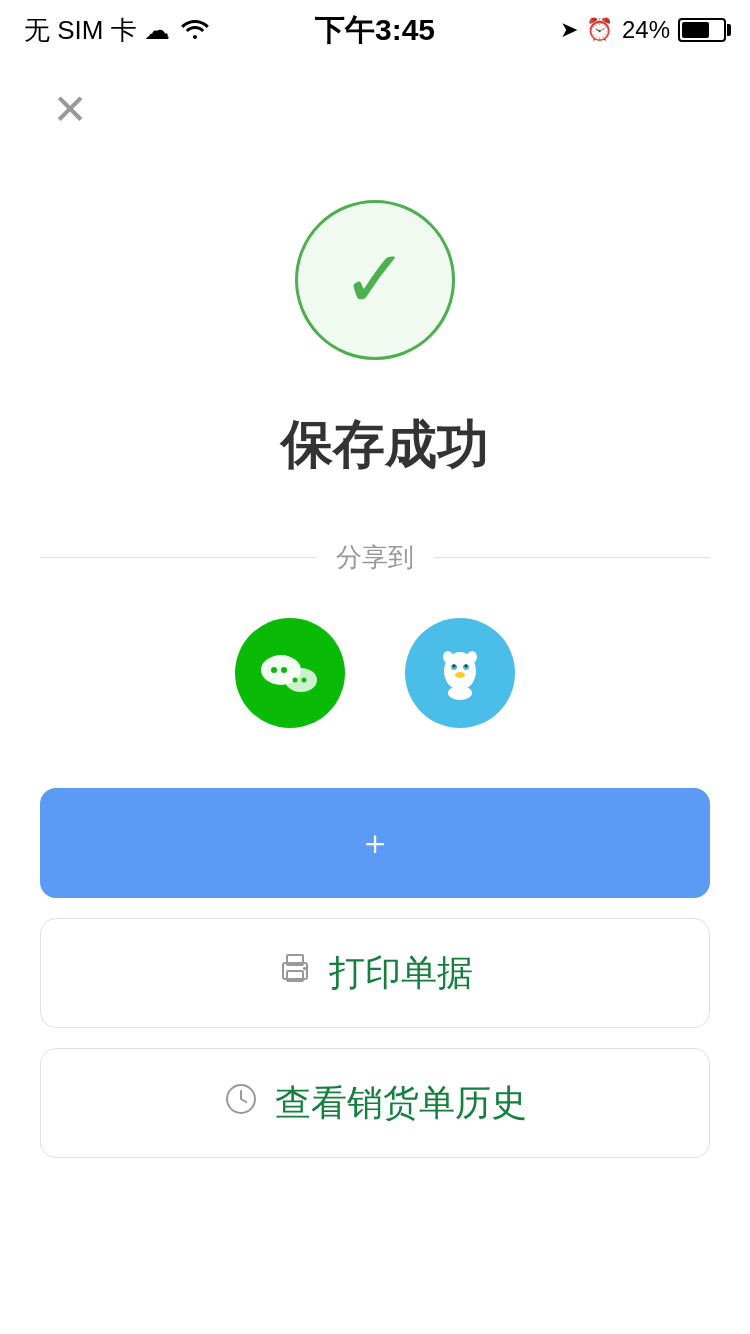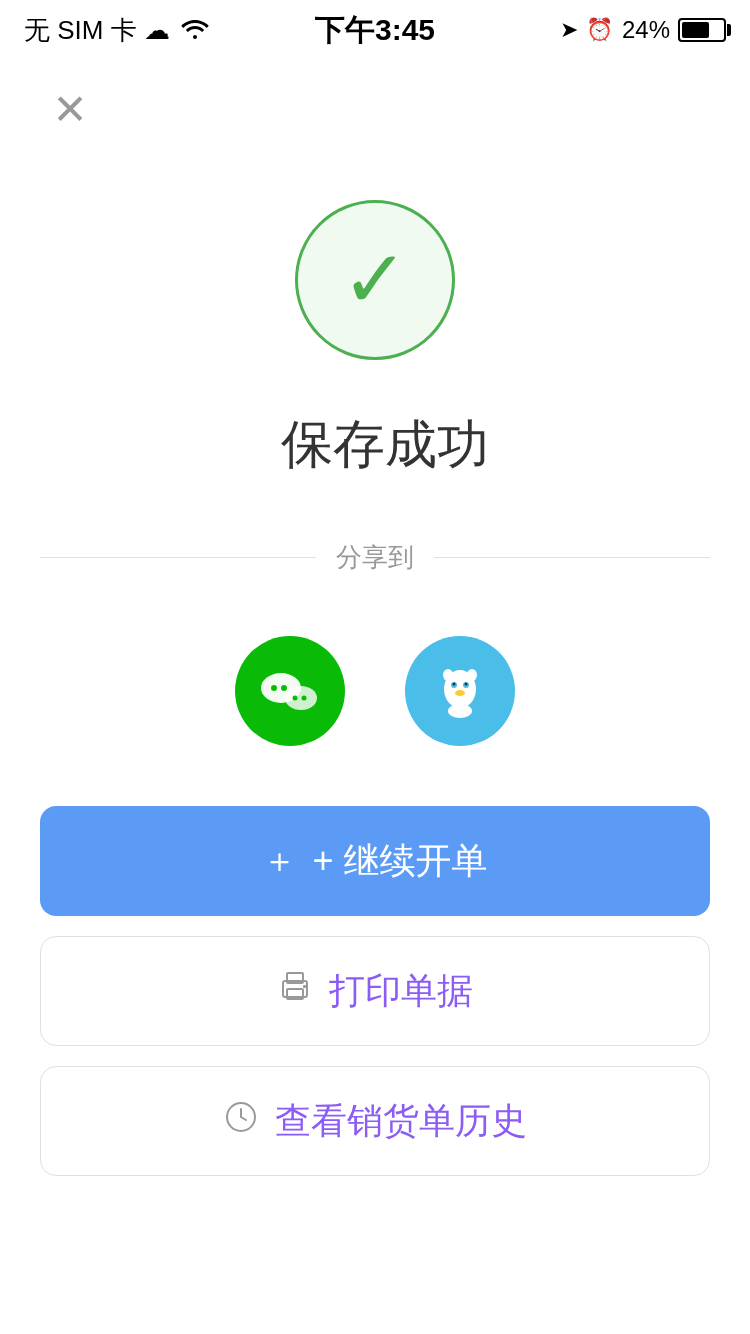--- a/index.html
+++ b/index.html
@@ -133,37 +133,37 @@
 
     .checkmark {
       font-size: 80px;
       color: #4CAF50;
       line-height: 1;
     }
 
     
     .success-text {
       font-size: 52px;
-      font-weight: 400;
+      font-weight: 700;
       color: #333;
       margin-bottom: 60px;
       margin-left: 20px;
     }
 
     
     .share-section {
       width: 100%;
       margin-bottom: 60px;
     }
 
     .share-divider {
       display: flex;
       align-items: center;
       gap: 20px;
-      margin-bottom: 61px;
+      margin-bottom: 43px;
     }
 
     .divider-line {
       flex: 1;
       height: 1px;
       background: #e0e0e0;
     }
 
     .share-label {
       font-size: 26px;
@@ -237,21 +237,21 @@
       height: 110px;
       background: #ffffff;
       border: 1px solid #e0e0e0;
       border-radius: 16px;
       display: flex;
       align-items: center;
       justify-content: center;
       gap: 16px;
       cursor: pointer;
       font-size: 36px;
-      color: #8b5cf6;
+      color: #15803d;
       font-weight: 400;
     }
 
     .btn-icon {
       font-size: 34px;
     }
   </style>
 </head>
 <body>
 
@@ -328,21 +328,20 @@
           <ellipse cx="44" cy="16" rx="5" ry="6" fill="white"></ellipse>
         </svg>
       </button>
     </div>
   </div>
 
   <div class="action-buttons">
 
     <button class="btn-primary">
       <span class="btn-icon">＋</span>
-      <span>+ 继续开单</span>
     </button>
 
     <button class="btn-secondary">
       <span class="btn-icon">
         <svg width="36" height="36" viewBox="0 0 36 36" fill="none">
           <rect x="6" y="12" width="24" height="16" rx="2" fill="none" stroke="#999" stroke-width="2"></rect>
           <rect x="10" y="20" width="16" height="10" rx="1" fill="none" stroke="#999" stroke-width="2"></rect>
           <rect x="10" y="4" width="16" height="10" rx="1" fill="none" stroke="#999" stroke-width="2"></rect>
           <rect x="26" y="16" width="3" height="3" rx="1" fill="#999"></rect>
         </svg>

